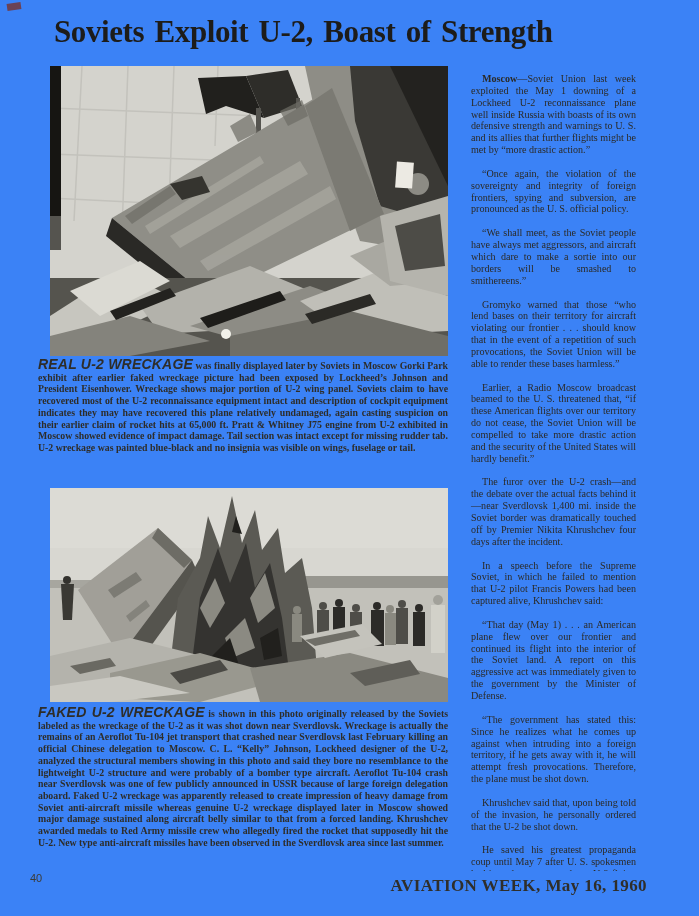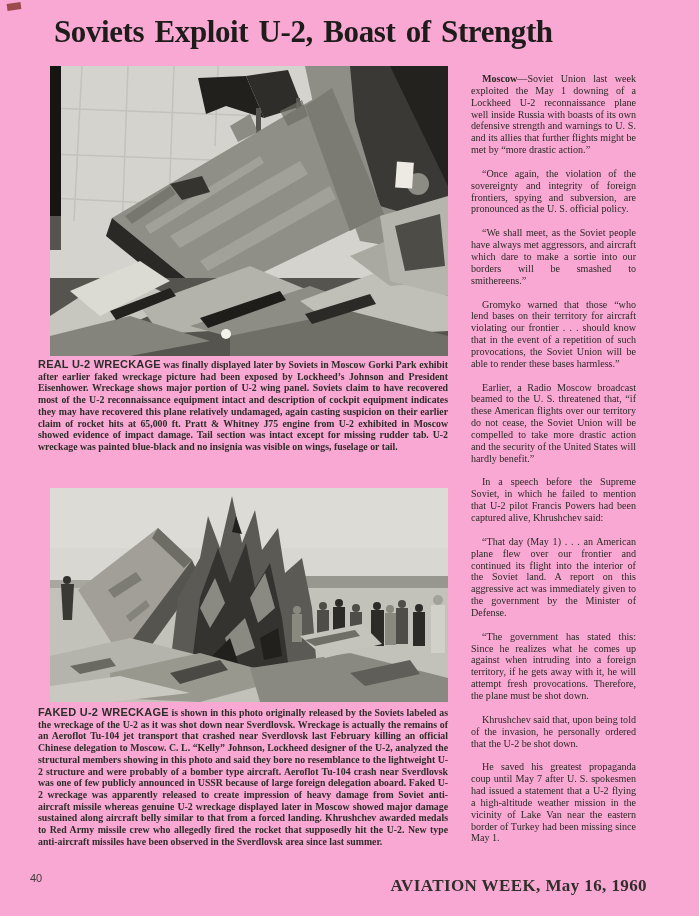--- a/index.html
+++ b/index.html
@@ -1,27 +1,27 @@
 <!DOCTYPE html>
 <html lang="en"><head>
 <meta charset="utf-8">
 <style>
   html,body{margin:0;padding:0;background:#bdbdb9;}
-  .page{position:relative;width:699px;height:916px;background:#f9a8d4;
+  .page{position:relative;width:699px;height:916px;background:#3b82f6;
         font-family:"Liberation Serif",serif;color:#2b2a26;overflow:hidden;}
   .corner-mark{position:absolute;left:7px;top:3px;width:14px;height:7px;
         background:#7c2c20;opacity:.75;transform:rotate(-8deg);}
   .title{position:absolute;left:54px;top:14px;margin:0;font-size:31px;font-weight:bold;
         letter-spacing:-0.4px;word-spacing:3px;white-space:nowrap;color:#1d1c1a;}
   .photo{position:absolute;left:50px;display:block;}
   #photo1{top:66px;}
   #photo2{top:488px;}
   .caption{position:absolute;left:38px;width:410px;font-size:9.8px;line-height:11.7px;
         font-weight:bold;text-align:justify;color:#2e2d29;}
-  .caption .lead{font-family:"Liberation Sans",sans-serif;font-size:11px;letter-spacing:.2px;}
+  .caption .lead{font-family:"Liberation Sans",sans-serif;font-size:14px;letter-spacing:.2px;font-style:italic;}
   #caption1{top:359px;}
   #caption2{top:707px;}
   .article{position:absolute;left:459px;top:61px;width:189px;height:810px;
         font-size:10.1px;line-height:11.85px;text-align:justify;color:#2b2a26;overflow:hidden;}
   .article p{margin:12px;text-indent:11px;}
   .article .plead{font-weight:bold;}
   .pageno{position:absolute;left:30px;top:872px;font-family:"Liberation Sans",sans-serif;
         font-size:11px;color:#3c3b37;}
   .footer{position:absolute;right:52px;top:876px;font-family:Liberation Serif, serif;
         font-size:17px;font-weight:bold;letter-spacing:.4px;color:#2f2e2a;white-space:nowrap;}
@@ -178,20 +178,21 @@
   <div class="caption" id="caption2">
     <span class="lead">FAKED U-2 WRECKAGE</span><span> is shown in this photo originally released by the Soviets labeled as the wreckage of the U-2 as it was shot down near Sverdlovsk.  Wreckage is actually the remains of an Aeroflot Tu-104 jet transport that crashed near Sverdlovsk last February killing an official Chinese delegation to Moscow.  C. L. “Kelly” Johnson, Lockheed designer of the U-2, analyzed the structural members showing in this photo and said they bore no resemblance to the lightweight U-2 structure and were probably of a bomber type aircraft.  Aeroflot Tu-104 crash near Sverdlovsk was one of few publicly announced in USSR because of large foreign delegation aboard.  Faked U-2 wreckage was apparently released to create impression of heavy damage from Soviet anti-aircraft missile whereas genuine U-2 wreckage displayed later in Moscow showed major damage sustained along aircraft belly similar to that from a forced landing.  Khrushchev awarded medals to Red Army missile crew who allegedly fired the rocket that supposedly hit the U-2.  New type anti-aircraft missiles have been observed in the Sverdlovsk area since last summer.</span>
   </div>
 
   <div class="article">
     <p><b class="plead">Moscow</b><span>—Soviet Union last week exploited the May 1 downing of a Lockheed U-2 reconnaissance plane well inside Russia with boasts of its own defensive strength and warnings to U. S. and its allies that further flights might be met by “more drastic action.”</span></p>
     <p>“Once again, the violation of the sovereignty and integrity of foreign frontiers, spying and subversion, are pronounced as the U. S. official policy.</p>
     <p>“We shall meet, as the Soviet people have always met aggressors, and aircraft which dare to make a sortie into our borders will be smashed to smithereens.”</p>
     <p>Gromyko warned that those “who lend bases on their territory for aircraft violating our frontier . . . should know that in the event of a repetition of such provocations, the Soviet Union will be able to render these bases harmless.”</p>
     <p>Earlier, a Radio Moscow broadcast beamed to the U. S. threatened that, “if these American flights over our territory do not cease, the Soviet Union will be compelled to take more drastic action and the security of the United States will hardly benefit.”</p>
+    <p>The furor over the U-2 crash—and the debate over the actual facts behind it—near Sverdlovsk 1,400 mi. inside the Soviet border was dramatically touched off by Premier Nikita Khrushchev four days after the incident.</p>
     <p>In a speech before the Supreme Soviet, in which he failed to mention that U-2 pilot Francis Powers had been captured alive, Khrushchev said:</p>
     <p>“That day (May 1) . . . an American plane flew over our frontier and continued its flight into the interior of the Soviet land.  A report on this aggressive act was immediately given to the government by the Minister of Defense.</p>
     <p>“The government has stated this: Since he realizes what he comes up against when intruding into a foreign territory, if he gets away with it, he will attempt fresh provocations.  Therefore, the plane must be shot down.</p>
     <p>Khrushchev said that, upon being told of the invasion, he personally ordered that the U-2 be shot down.</p>
     <p>He saved his greatest propaganda coup until May 7 after U. S. spokesmen had issued a statement that a U-2 flying a high-altitude weather mission in the vicinity of Lake Van near the eastern border of Turkey had been missing since May 1.</p>
   </div>
 
   <div class="pageno">40</div>
   <div class="footer">AVIATION WEEK, May 16, 1960</div>
 

